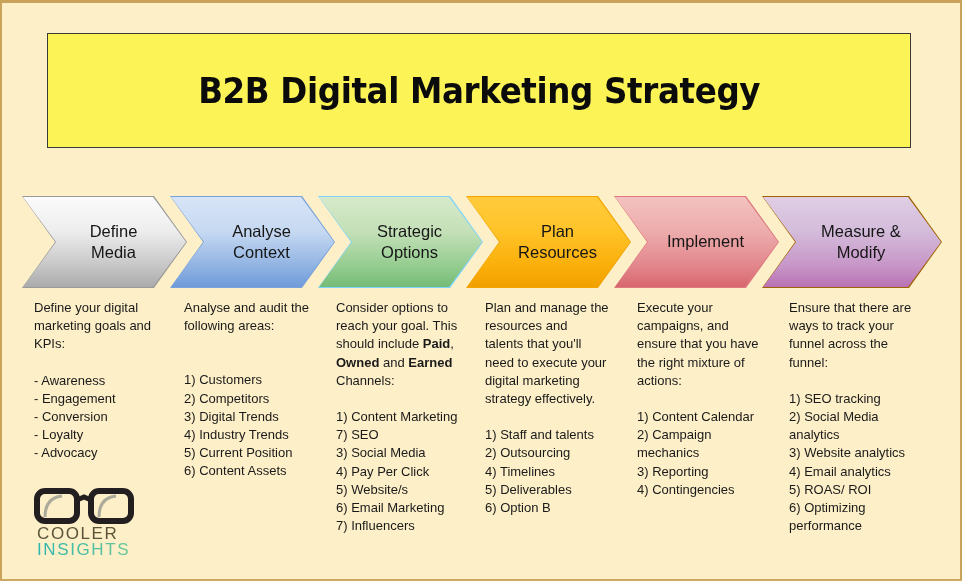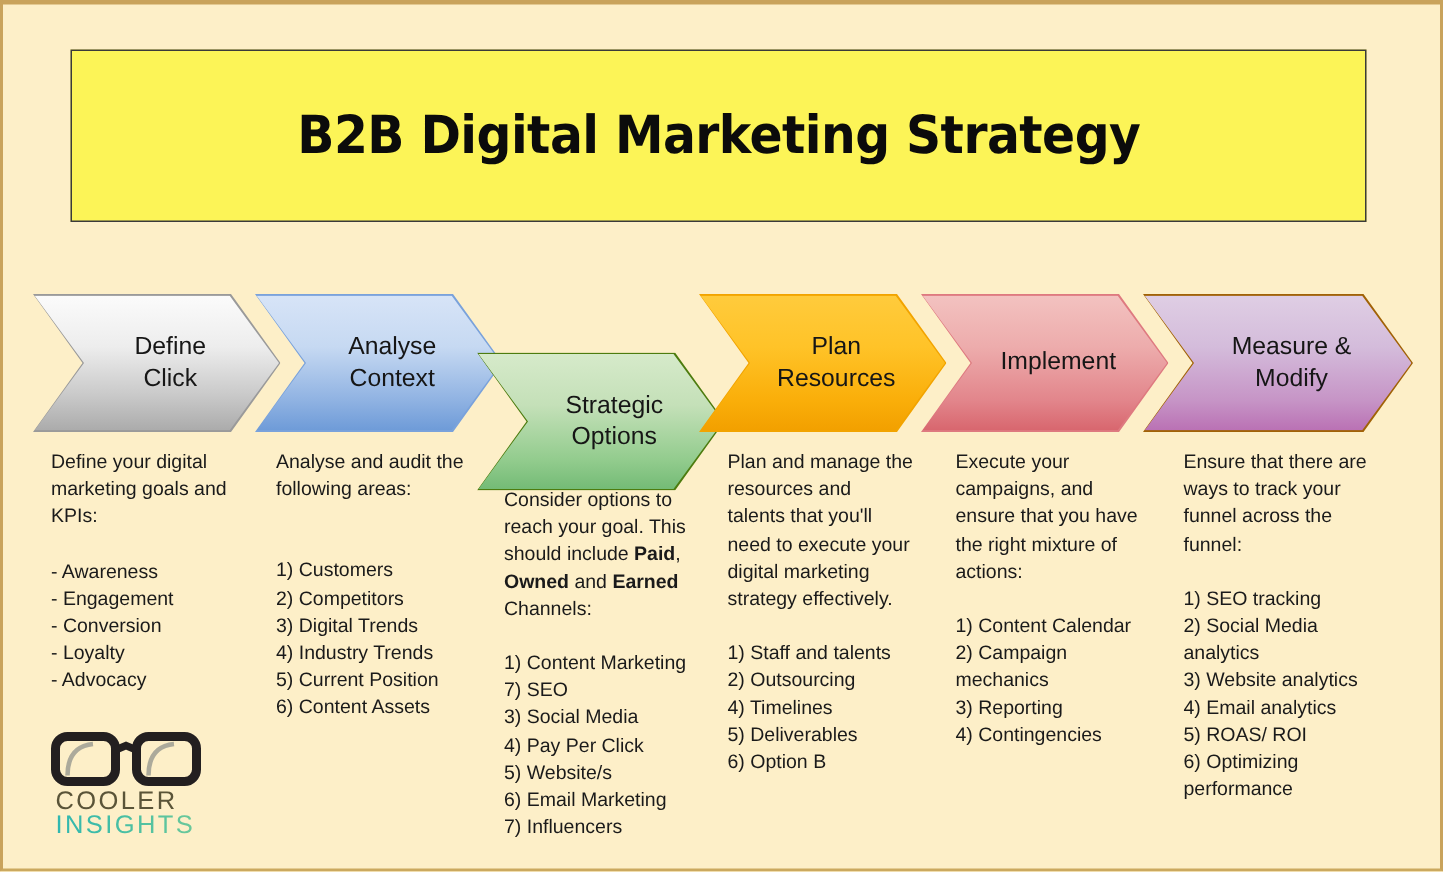--- a/index.html
+++ b/index.html
@@ -129,30 +129,30 @@
 
   <div id="title-box">
     <div id="title-text">B2B Digital Marketing Strategy</div>
   </div>
 
   <div id="chevron-row">
 
     <div class="chevron" style="left:20px; width:165px; background:#9A9A9A;">
       <div class="inner" style="background:linear-gradient(to bottom,#FBFBFB 0%,#EDEDED 38%,#C9C9C9 74%,#ABABAB 100%); margin:1px;"></div>
       <div class="chev-label">Define
-Click</div>
+Media</div>
     </div>
 
     <div class="chevron" style="left:168px; width:165px; background:#7AA2DB;">
       <div class="inner" style="background:linear-gradient(to bottom,#D7E4F7 0%,#C6D9F2 38%,#8FB2E2 78%,#6E9BD8 100%); margin:1px;"></div>
       <div class="chev-label">Analyse
 Context</div>
     </div>
 
-    <div class="chevron" style="left:316px; width:165px; background:#4d7c0f;margin-top:39px;">
+    <div class="chevron" style="left:316px; width:165px; background:#7dd3fc;">
       <div class="inner" style="background:linear-gradient(to bottom,#D6EACA 0%,#C4E0B8 38%,#93CC8E 78%,#74BB76 100%); margin:1px;"></div>
       <div class="chev-label">Strategic
 Options</div>
     </div>
 
     <div class="chevron" style="left:464px; width:165px; background:#F2A400;">
       <div class="inner" style="background:linear-gradient(to bottom,#FFCB3C 0%,#FFC328 38%,#FAAE09 78%,#F2A000 100%); margin:1px;"></div>
       <div class="chev-label">Plan
 Resources</div>
     </div>
@@ -189,21 +189,21 @@
       <p>following areas:</p>
       <div class="gap" style="height:36px;"></div>
       <p>1) Customers</p>
       <p>2) Competitors</p>
       <p>3) Digital Trends</p>
       <p>4) Industry Trends</p>
       <p>5) Current Position</p>
       <p>6) Content Assets</p>
     </div>
 
-    <div class="col" style="left:334px; width:150px;margin-top:25px;">
+    <div class="col" style="left:334px; width:150px;">
       <p>Consider options to</p>
       <p>reach your goal. This</p>
       <p>should include <b>Paid</b>,</p>
       <p><b>Owned</b> and <b>Earned</b></p>
       <p>Channels:</p>
       <div class="gap"></div>
       <p>1) Content Marketing</p>
       <p>7) SEO</p>
       <p>3) Social Media</p>
       <p>4) Pay Per Click</p>

